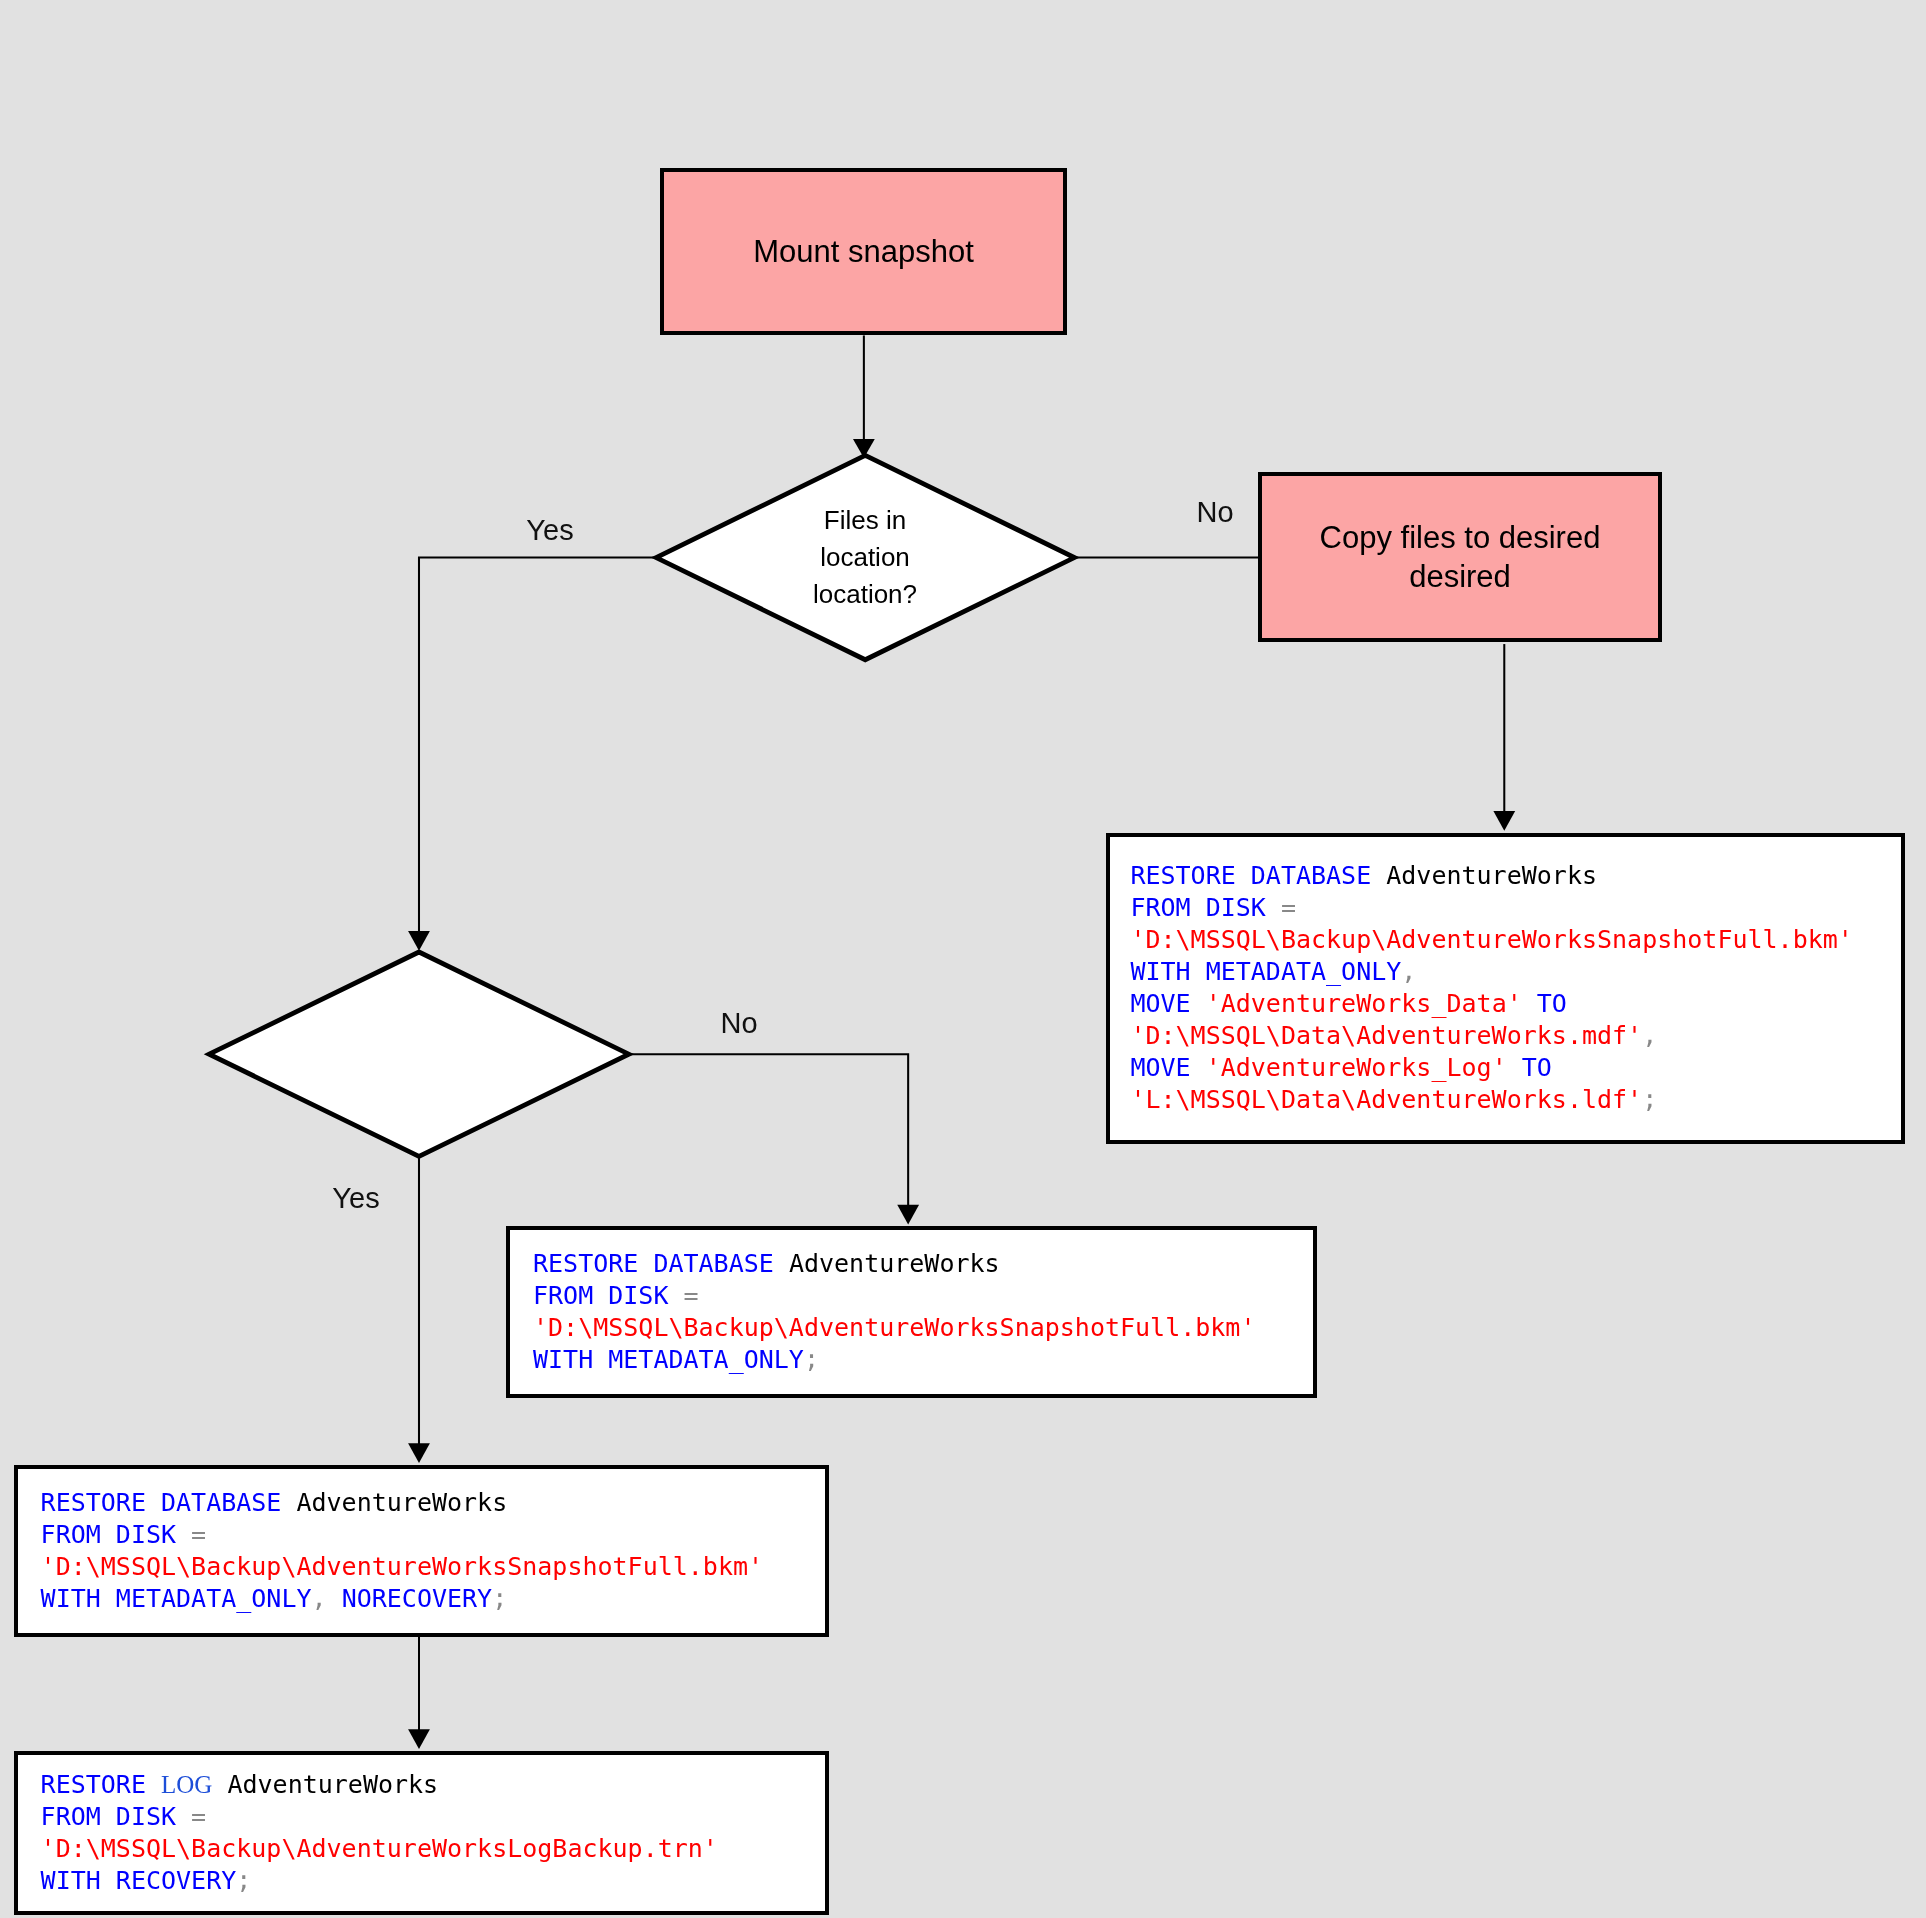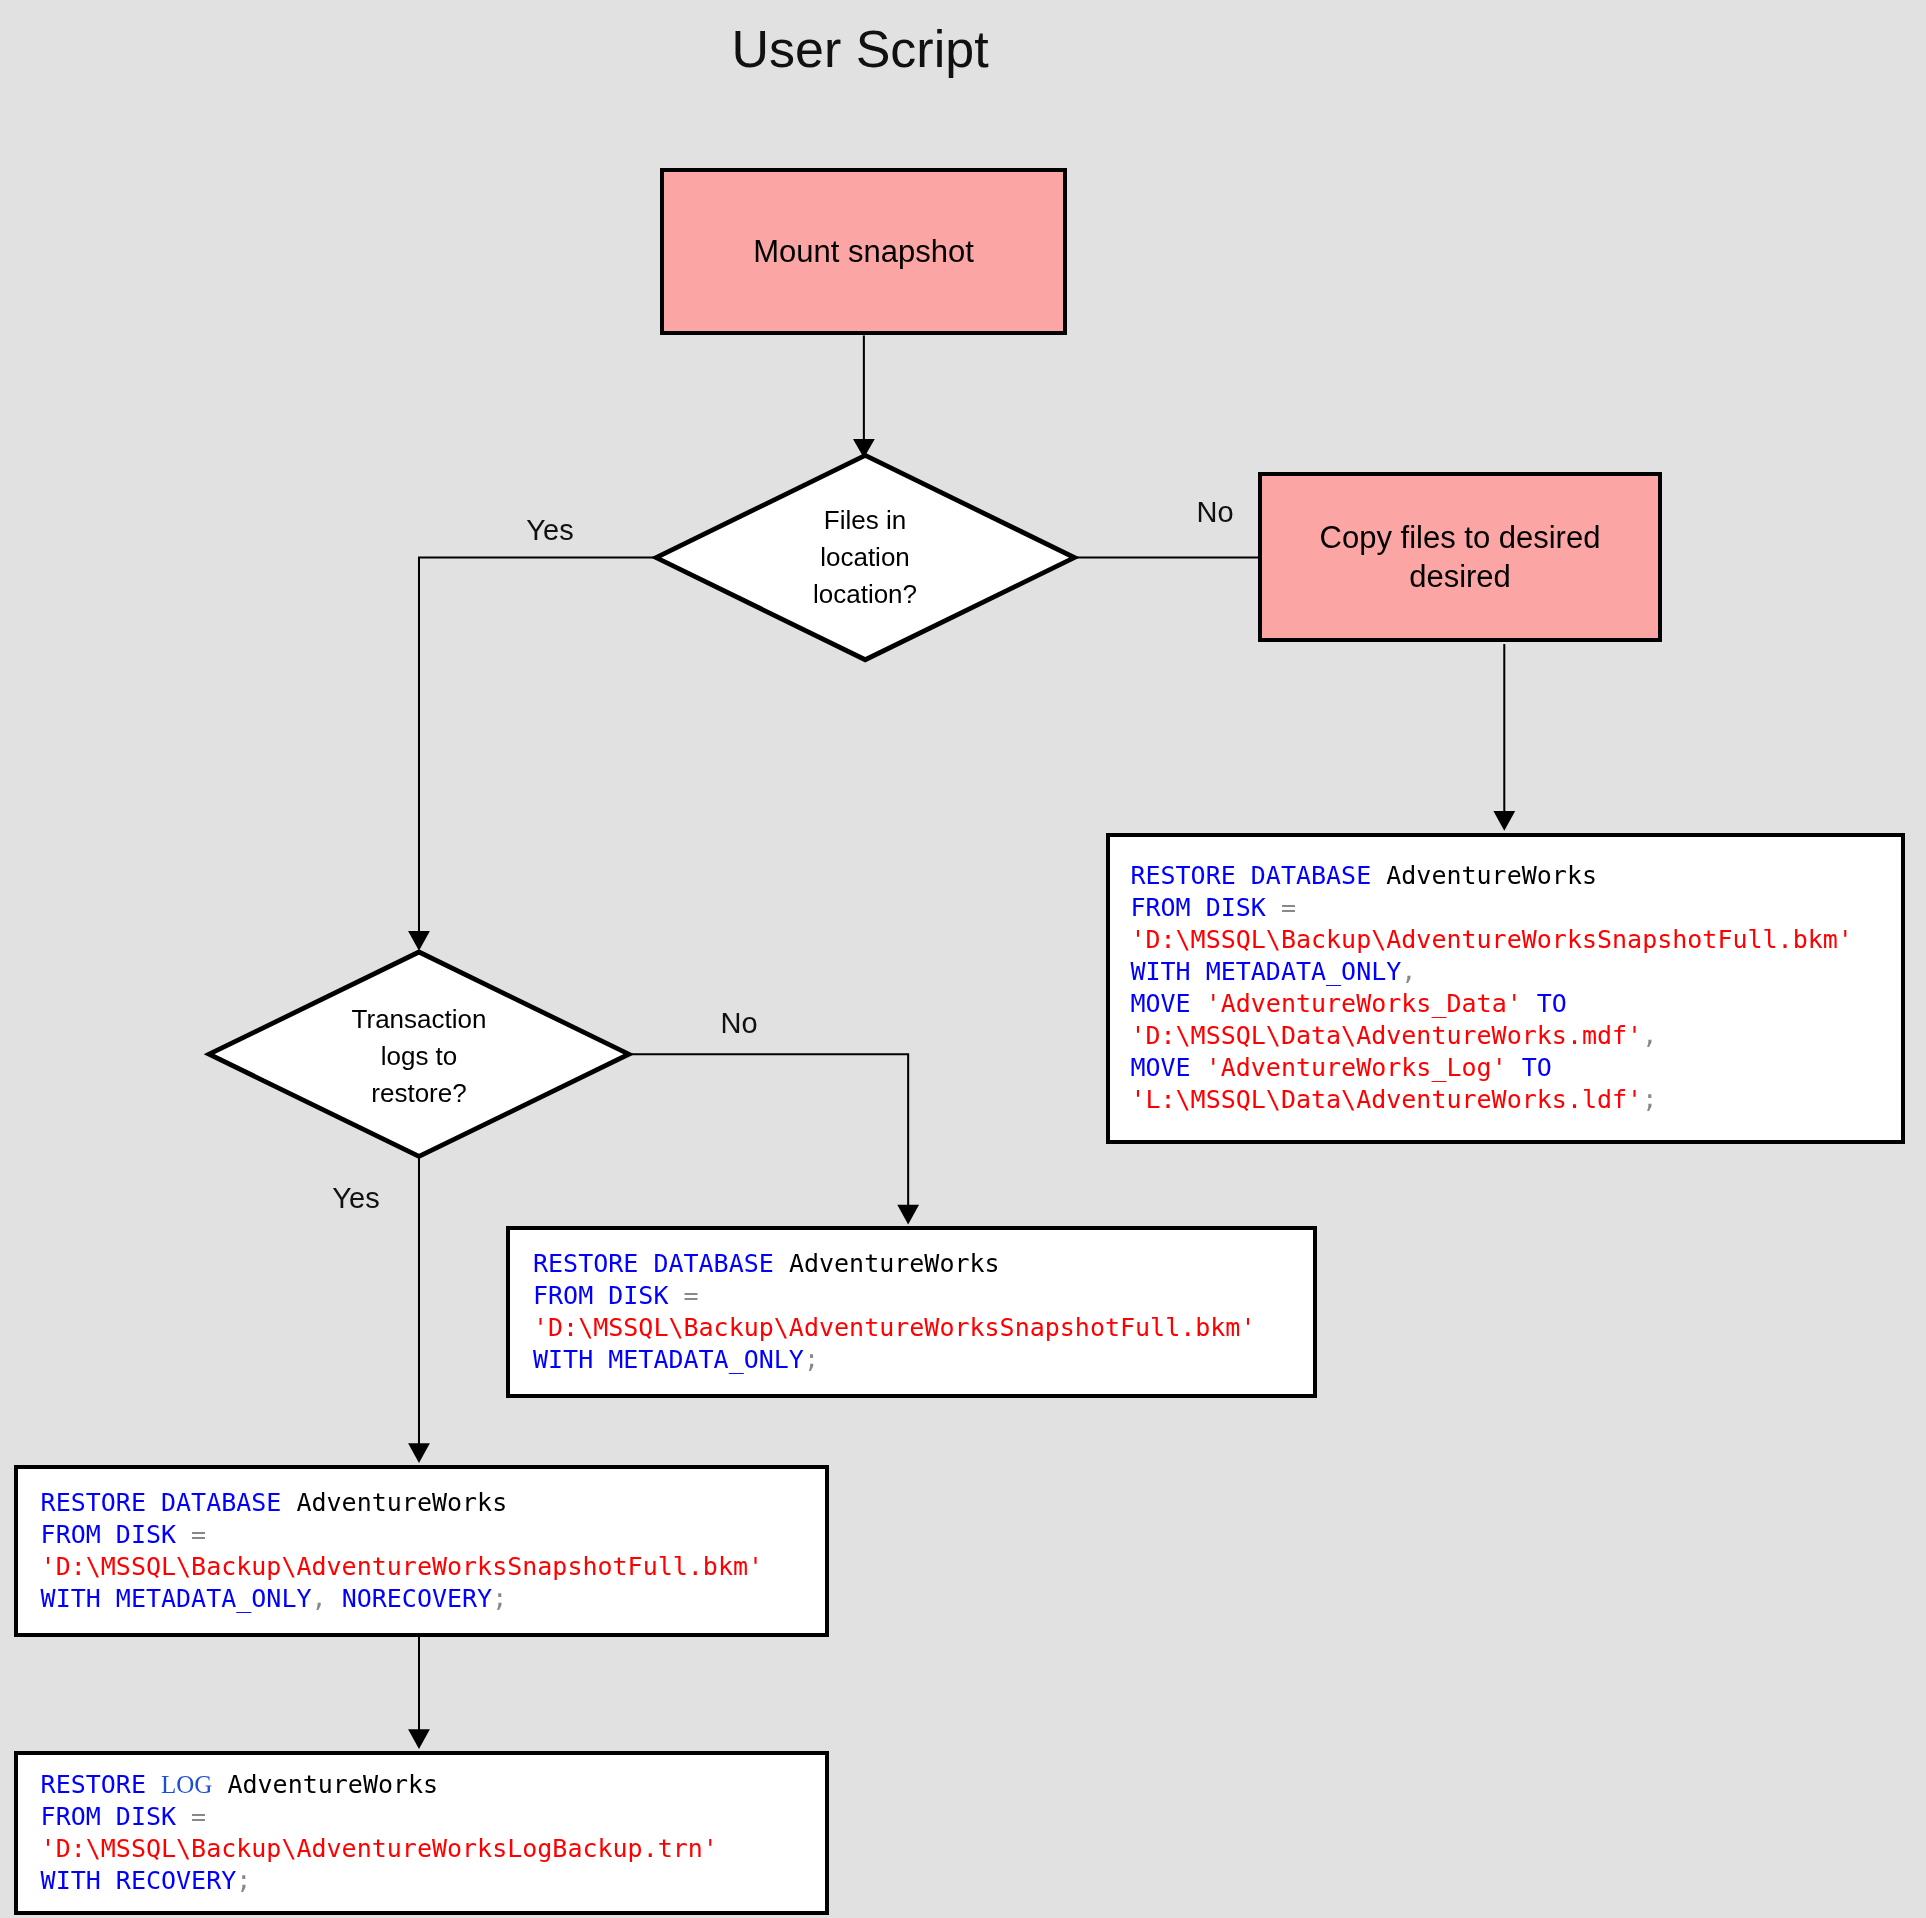--- a/index.html
+++ b/index.html
@@ -93,44 +93,38 @@
 
     <g>
       <line x1="615" y1="2402" x2="615" y2="2540" stroke="#000" stroke-width="3"></line>
       <polygon points="599,2538 631,2538 615,2567" fill="#000"></polygon>
     </g>
 
     <polygon points="963,818 1270,668 1577,818 1270,968" fill="#ffffff" stroke="#000" stroke-width="7"></polygon>
     <polygon points="307,1547 615,1397 923,1547 615,1697" fill="#ffffff" stroke="#000" stroke-width="7"></polygon>
   </svg>
 
-  <div class="page-title">User Script</div>
 
   <div class="process-box" style="left:660px; top:168px; width:407px; height:167px;">
     <span>Mount snapshot</span>
   </div>
 
   <div class="process-box" style="left:1258px; top:472px; width:404px; height:170px;">
     <span>
       <span style="display:block">Copy files to desired</span>
       <span style="display:block">desired</span>
     </span>
   </div>
 
   <div class="diamond-label" style="left:865px; top:557px;">
     <span style="display:block">Files in</span>
     <span style="display:block">location</span>
     <span style="display:block">location?</span>
   </div>
 
-  <div class="diamond-label" style="left:419px; top:1056px;">
-    <span style="display:block">Transaction</span>
-    <span style="display:block">logs to</span>
-    <span style="display:block">restore?</span>
-  </div>
 
   <div class="edge-label" style="left:550px; top:530px;">Yes</div>
   <div class="edge-label" style="left:1215px; top:512px;">No</div>
   <div class="edge-label" style="left:739px; top:1023px;">No</div>
   <div class="edge-label" style="left:356px; top:1198px;">Yes</div>
 
   <div class="code-box cb-1" style="left:1106px; top:833px; width:799px; height:311px;"><div class="code-line"><span class="tok-kw">RESTORE DATABASE </span><span class="tok-id">AdventureWorks</span></div><div class="code-line"><span class="tok-kw">FROM DISK </span><span class="tok-op">=</span></div><div class="code-line"><span class="tok-str">'D:\MSSQL\Backup\AdventureWorksSnapshotFull.bkm'</span></div><div class="code-line"><span class="tok-kw">WITH METADATA_ONLY</span><span class="tok-op">,</span></div><div class="code-line"><span class="tok-kw">MOVE </span><span class="tok-str">'AdventureWorks_Data'</span><span class="tok-kw"> TO</span></div><div class="code-line"><span class="tok-str">'D:\MSSQL\Data\AdventureWorks.mdf'</span><span class="tok-op">,</span></div><div class="code-line"><span class="tok-kw">MOVE </span><span class="tok-str">'AdventureWorks_Log'</span><span class="tok-kw"> TO</span></div><div class="code-line"><span class="tok-str">'L:\MSSQL\Data\AdventureWorks.ldf'</span><span class="tok-op">;</span></div></div>
 
   <div class="code-box cb-2" style="left:506px; top:1226px; width:811px; height:172px;"><div class="code-line"><span class="tok-kw">RESTORE DATABASE </span><span class="tok-id">AdventureWorks</span></div><div class="code-line"><span class="tok-kw">FROM DISK </span><span class="tok-op">=</span></div><div class="code-line"><span class="tok-str">'D:\MSSQL\Backup\AdventureWorksSnapshotFull.bkm'</span></div><div class="code-line"><span class="tok-kw">WITH METADATA_ONLY</span><span class="tok-op">;</span></div></div>
 

